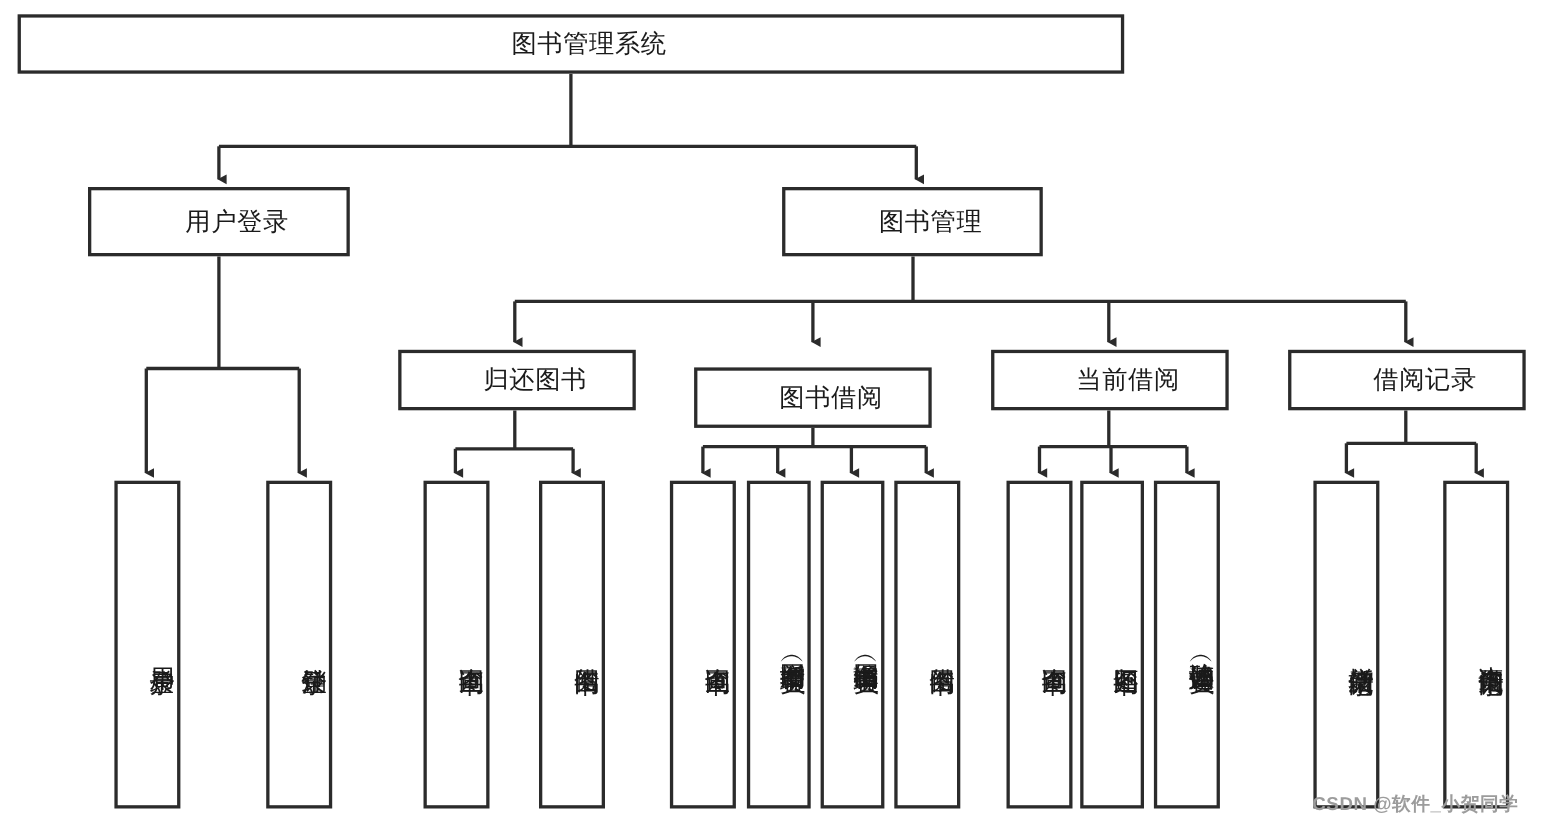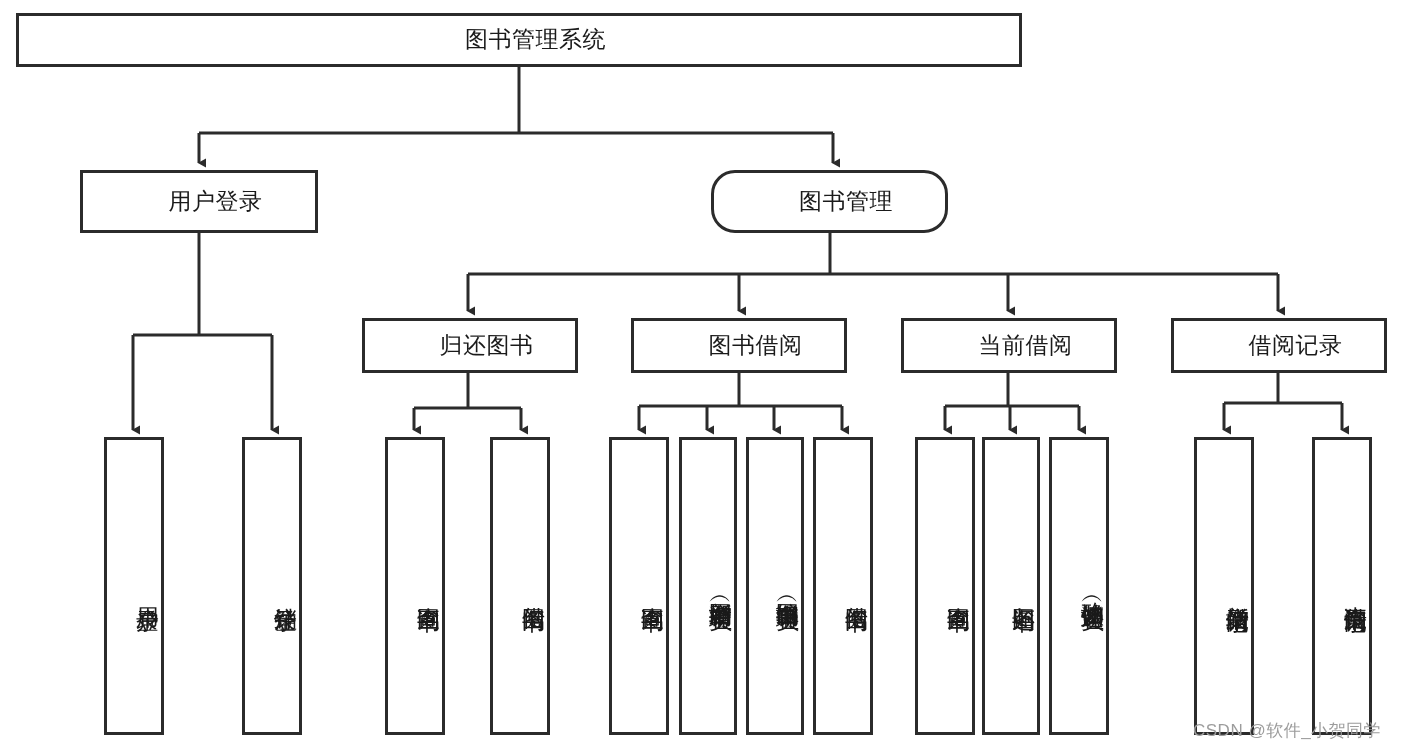--- a/index.html
+++ b/index.html
@@ -58,20 +58,21 @@
     display: block;
     white-space: pre-line;
   }
   .watermark {
     position: absolute;
     font-size: 17px;
     color: #9c9c9c;
     white-space: nowrap;
     z-index: 3;
     letter-spacing: 0.5px;
+    font-weight: bold;
   }
 </style>
 </head>
 <body>
 
 <div id="canvas">
 
   <svg class="wires" viewBox="0 0 1405 747" xmlns="http://www.w3.org/2000/svg">
     <defs>
       <marker id="arr" markerWidth="10" markerHeight="10" refX="5" refY="7.4" orient="auto" markerUnits="userSpaceOnUse">
@@ -122,28 +123,28 @@
     </g>
   </svg>
 
   <div class="node h" style="left:16px; top:13px; width:1006px; height:54px;">
     <span class="lbl">图书管理系统</span>
   </div>
 
   <div class="node h" style="left:80px; top:170px; width:238px; height:63px;">
     <span class="lbl">用户登录</span>
   </div>
-  <div class="node h" style="left:711px; top:170px; width:237px; height:63px;border-radius:24px;">
+  <div class="node h" style="left:711px; top:170px; width:237px; height:63px;">
     <span class="lbl">图书管理</span>
   </div>
 
   <div class="node h" style="left:362px; top:318px; width:216px; height:55px;">
     <span class="lbl">归还图书</span>
   </div>
-  <div class="node h" style="left:631px; top:318px; width:216px; height:55px;">
+  <div class="node h" style="left:631px; top:334px; width:216px; height:55px;">
     <span class="lbl">图书借阅</span>
   </div>
   <div class="node h" style="left:1171px; top:318px; width:216px; height:55px;">
     <span class="lbl">借阅记录</span>
   </div>
   <div class="node h" style="left:901px; top:318px; width:216px; height:55px;">
     <span class="lbl">当前借阅</span>
   </div>
 
   <div class="node v" style="left:104px; top:437px; width:60px; height:298px;">

